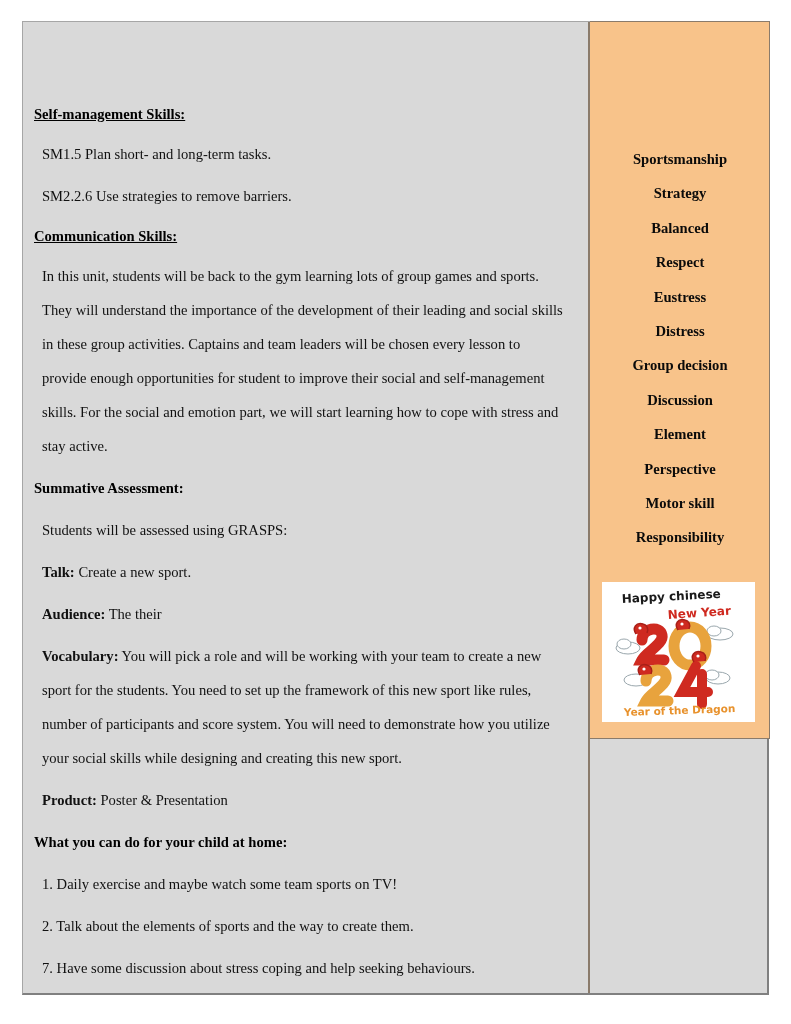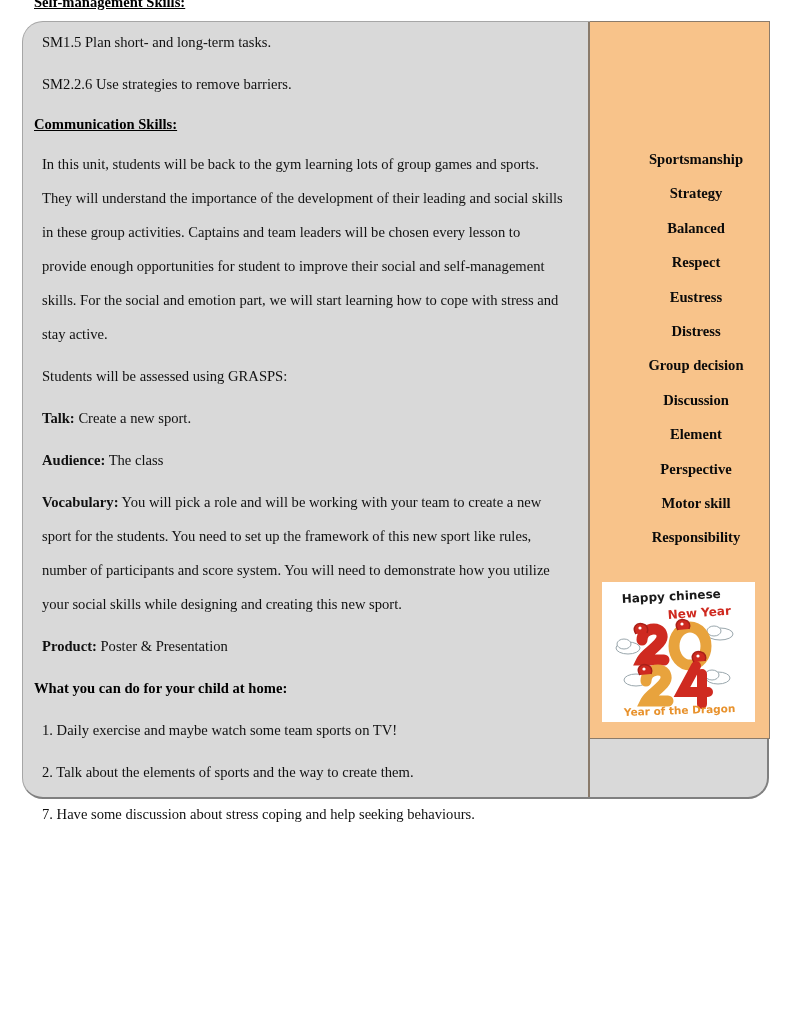--- a/index.html
+++ b/index.html
@@ -14,30 +14,29 @@
     font-family: "Liberation Serif", "DejaVu Serif", serif;
     overflow: hidden;
   }
 
   
   #doc-table {
     position: absolute;
     left: 22px;
     top: 21px;
     width: 747px;
-    height: 778px;
+    height: 974px;
     background: #d9d9d9;
     border-top: 1px solid #a6a6a6;
     border-left: 1px solid #a6a6a6;
     border-right: 2px solid #808080;
     border-bottom: 2px solid #808080;
     box-sizing: border-box;
     display: flex;
-    align-items: center;
-    border-radius: 21px;
+    align-items: flex-end;
   }
 
   
   #content-cell {
     width: 565px;
     box-sizing: border-box;
     padding: 7px 12px 0 11px;
     flex: 0 0 565px;
   }
 
@@ -109,21 +108,21 @@
     font-family: "DejaVu Sans", "Liberation Sans", sans-serif;
     font-size: 17.5px;
     font-weight: bold;
     color: #0a0a0a;
     letter-spacing: -0.2px;
   }
 
   
   #vocab-list {
     position: absolute;
-    left: 16px;
+    left: 0;
     top: 120px;
     width: 180px;
     text-align: center;
   }
   .vocab-word {
     font-family: "Liberation Serif", "DejaVu Serif", serif;
     font-weight: bold;
     font-size: 14.6px;
     line-height: 34.4px;
     color: #0a0a0a;
@@ -152,27 +151,28 @@
 
     <p class="para">SM1.5 Plan short- and long-term tasks.</p>
 
     <p class="para">SM2.2.6 Use strategies to remove barriers.</p>
 
     <p class="head-u">Communication Skills:</p>
 
 
     <p class="para">In this unit, students will be back to the gym learning lots of group games and sports. They will understand the importance of the development of their leading and social skills in these group activities. Captains and team leaders will be chosen every lesson to provide enough opportunities for student to improve their social and self-management skills. For the social and emotion part, we will start learning how to cope with stress and stay active.</p>
 
+    <p class="head-b">Summative Assessment:</p>
 
     <p class="para">Students will be assessed using GRASPS:</p>
 
     <p class="para"><span class="lbl">Talk:</span><span> Create a new sport.</span></p>
 
 
-    <p class="para"><span class="lbl">Audience:</span><span> The class</span></p>
+    <p class="para"><span class="lbl">Audience:</span><span> The their</span></p>
 
     <p class="para"><span class="lbl">Vocabulary:</span><span> You will pick a role and will be working with your team to create a new sport for the students. You need to set up the framework of this new sport like rules, number of participants and score system. You will need to demonstrate how you utilize your social skills while designing and creating this new sport.</span></p>
 
     <p class="para"><span class="lbl">Product:</span><span> Poster &amp; Presentation</span></p>
 
     <p class="head-b">What you can do for your child at home:</p>
 
     <p class="para">1. Daily exercise and maybe watch some team sports on TV!</p>
 
     <p class="para">2. Talk about the elements of sports and the way to create them.</p>

